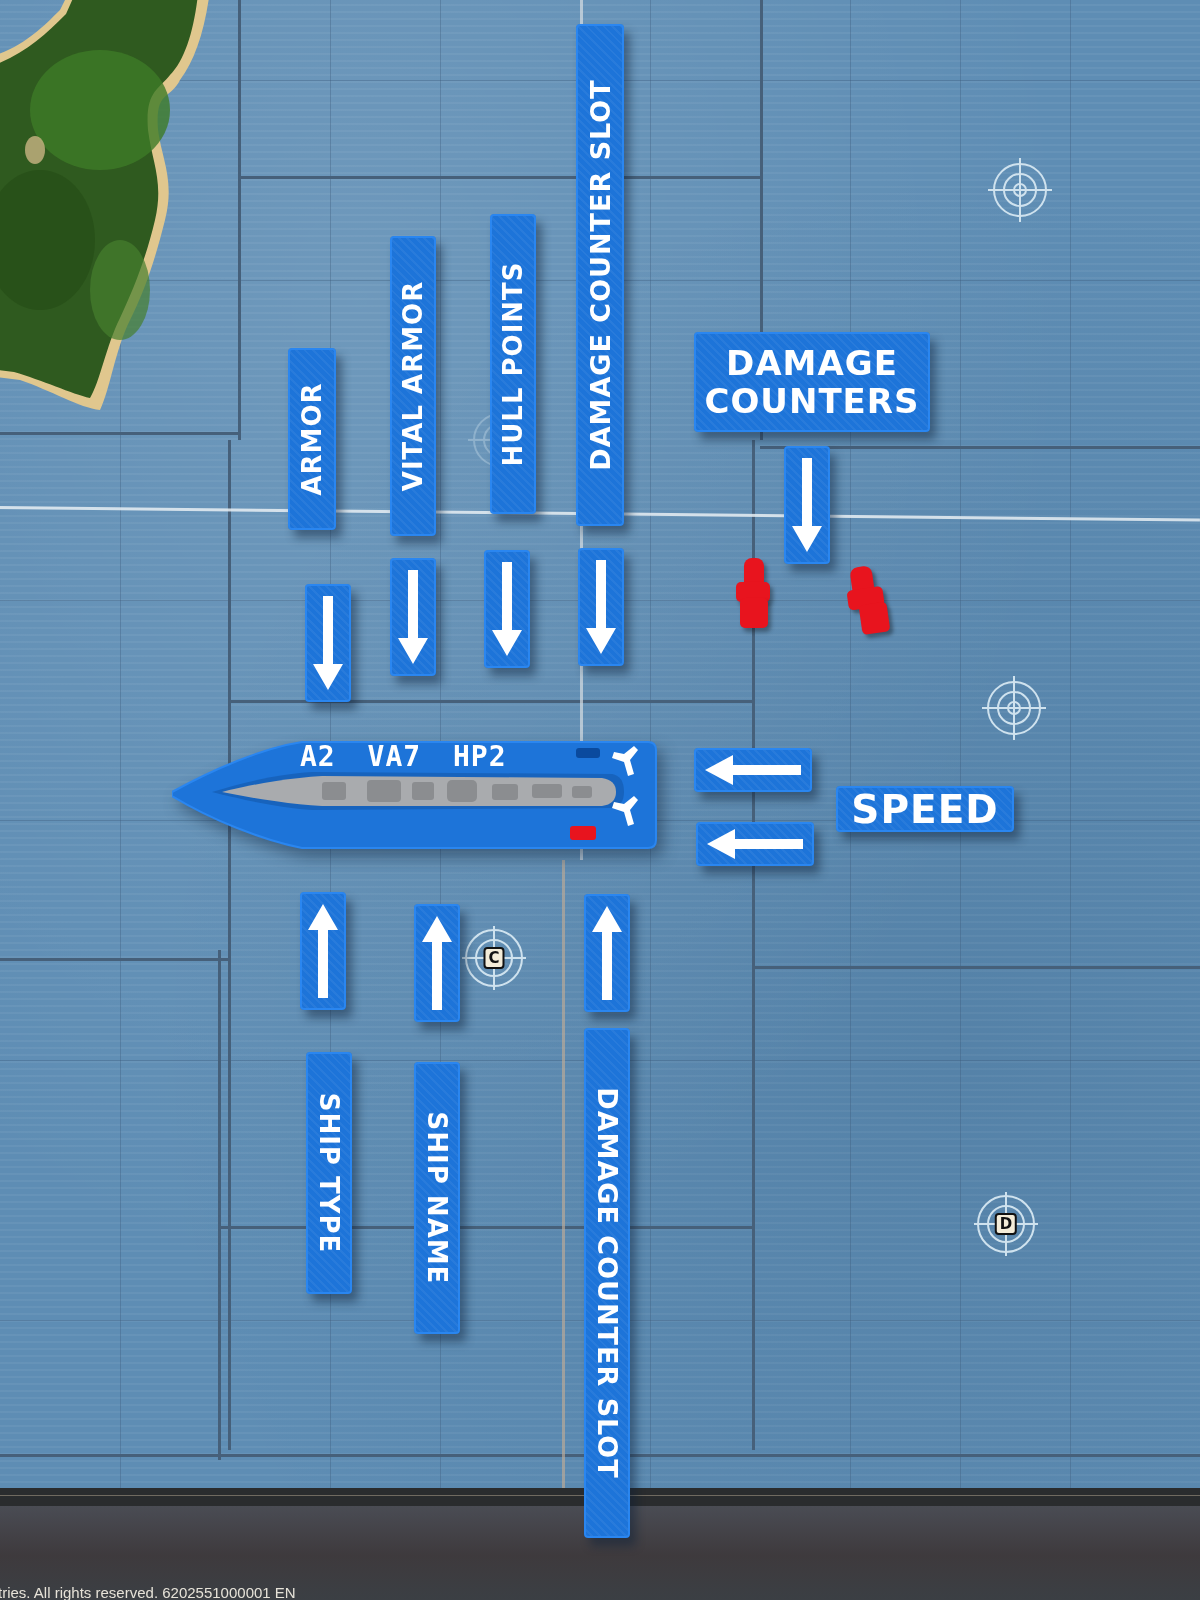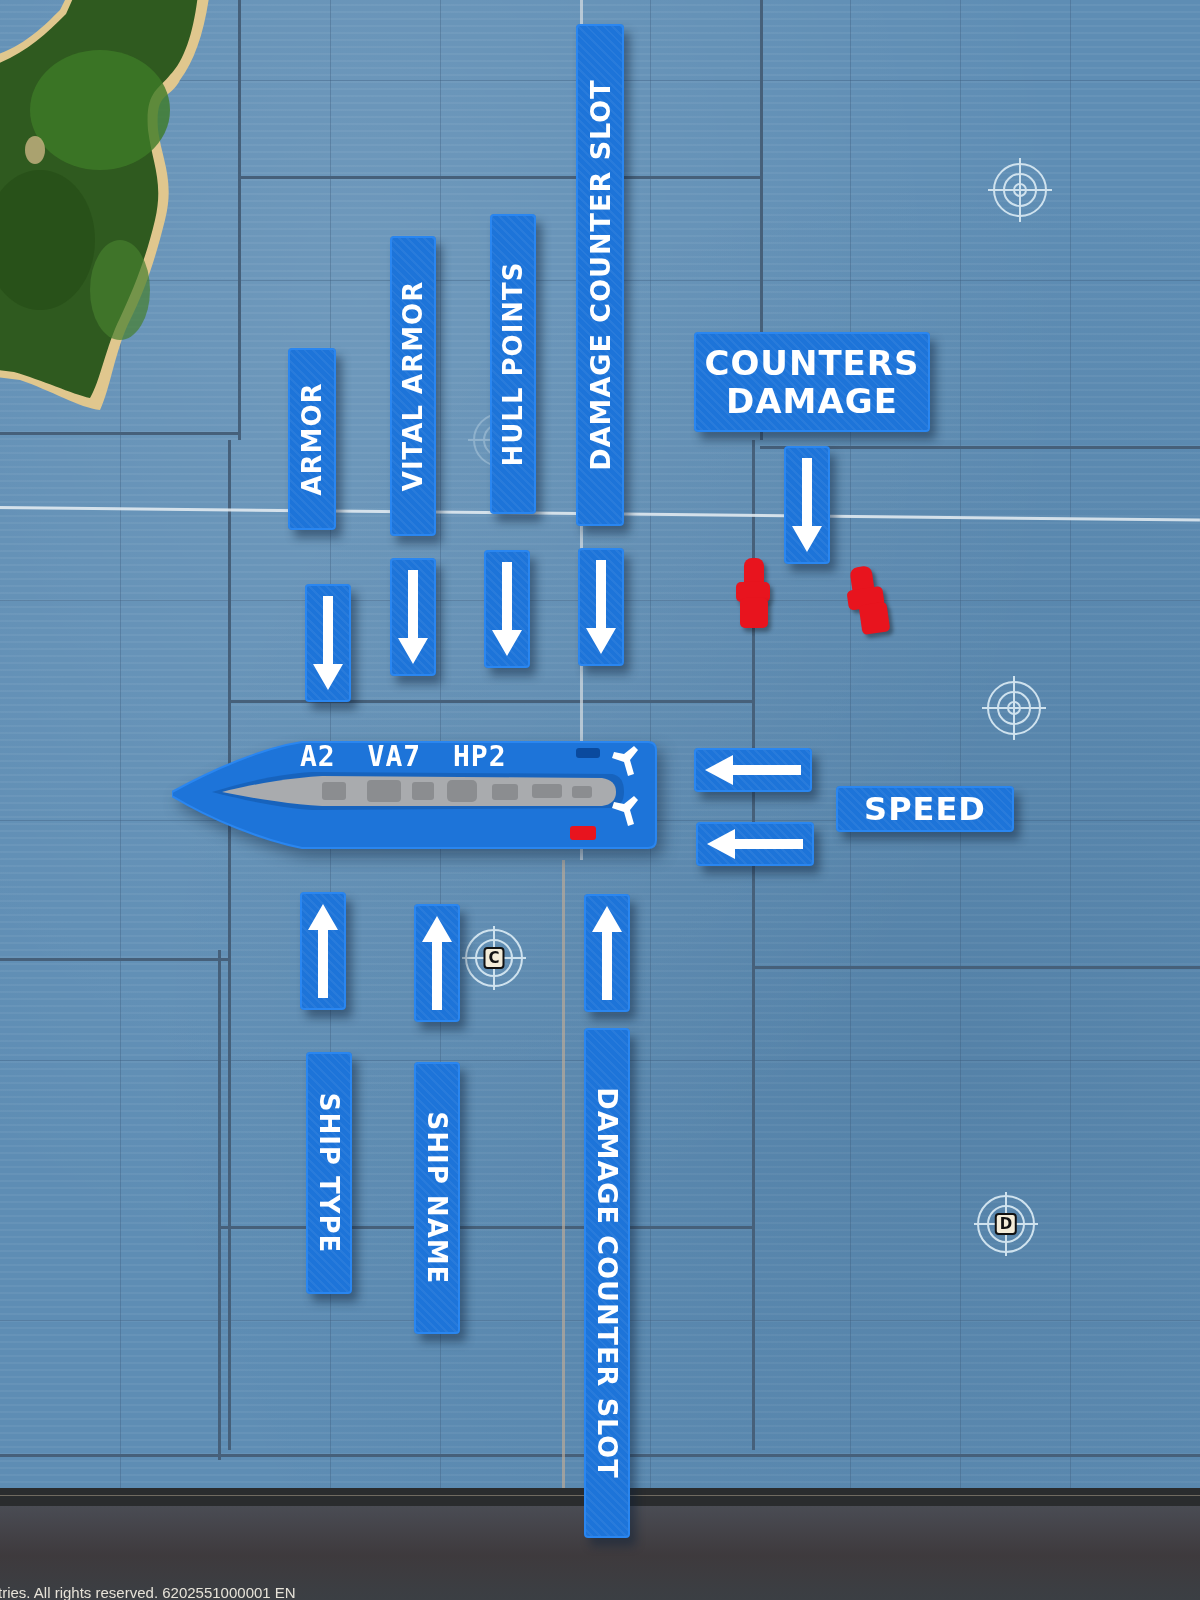--- a/index.html
+++ b/index.html
@@ -156,22 +156,22 @@
 </div>
 <div class="piece" style="left:490px;top:214px;width:46px;height:300px;">
   <span class="vtext up" style="font-size:26px;">HULL POINTS</span>
 </div>
 <div class="piece" style="left:576px;top:24px;width:48px;height:502px;">
   <span class="vtext up" style="font-size:27px;">DAMAGE COUNTER SLOT</span>
 </div>
 
 <div class="piece" style="left:694px;top:332px;width:236px;height:100px;">
   <div class="htext" style="font-size:34px;line-height:38px;">
+    <div>DAMAGE</div>
     <div>COUNTERS</div>
-    <div>DAMAGE</div>
   </div>
 </div>
 
 <div class="piece" style="left:305px;top:584px;width:46px;height:118px;">
   <svg class="arrow" style="transform:translate(-50%,-50%);" width="34" height="102" viewBox="0 0 34 102">
       <path d="M12,4 h10 v68 h10 l-15,26 l-15,-26 h10 z" fill="#fff"></path>
     </svg>
 </div>
 <div class="piece" style="left:390px;top:558px;width:46px;height:118px;">
   <svg class="arrow" style="transform:translate(-50%,-50%);" width="34" height="102" viewBox="0 0 34 102">
@@ -236,21 +236,21 @@
   <svg class="arrow" style="transform:translate(-50%,-50%);" width="104" height="32" viewBox="0 0 104 32">
       <path d="M100,11 v10 h-68 v10 l-28,-15 l28,-15 v10 z" fill="#fff"></path>
     </svg>
 </div>
 <div class="piece" style="left:696px;top:822px;width:118px;height:44px;">
   <svg class="arrow" style="transform:translate(-50%,-50%);" width="104" height="32" viewBox="0 0 104 32">
       <path d="M100,11 v10 h-68 v10 l-28,-15 l28,-15 v10 z" fill="#fff"></path>
     </svg>
 </div>
 <div class="piece" style="left:836px;top:786px;width:178px;height:46px;">
-  <div class="htext" style="font-size:32px;">SPEED</div>
+  <div class="htext" style="font-size:39px;">SPEED</div>
 </div>
 
 <div class="piece" style="left:300px;top:892px;width:46px;height:118px;">
   <svg class="arrow" style="transform:translate(-50%,-50%);" width="34" height="102" viewBox="0 0 34 102">
       <path d="M12,98 h10 v-68 h10 l-15,-26 l-15,26 h10 z" fill="#fff"></path>
     </svg>
 </div>
 <div class="piece" style="left:414px;top:904px;width:46px;height:118px;">
   <svg class="arrow" style="transform:translate(-50%,-50%);" width="34" height="102" viewBox="0 0 34 102">
       <path d="M12,98 h10 v-68 h10 l-15,-26 l-15,26 h10 z" fill="#fff"></path>

